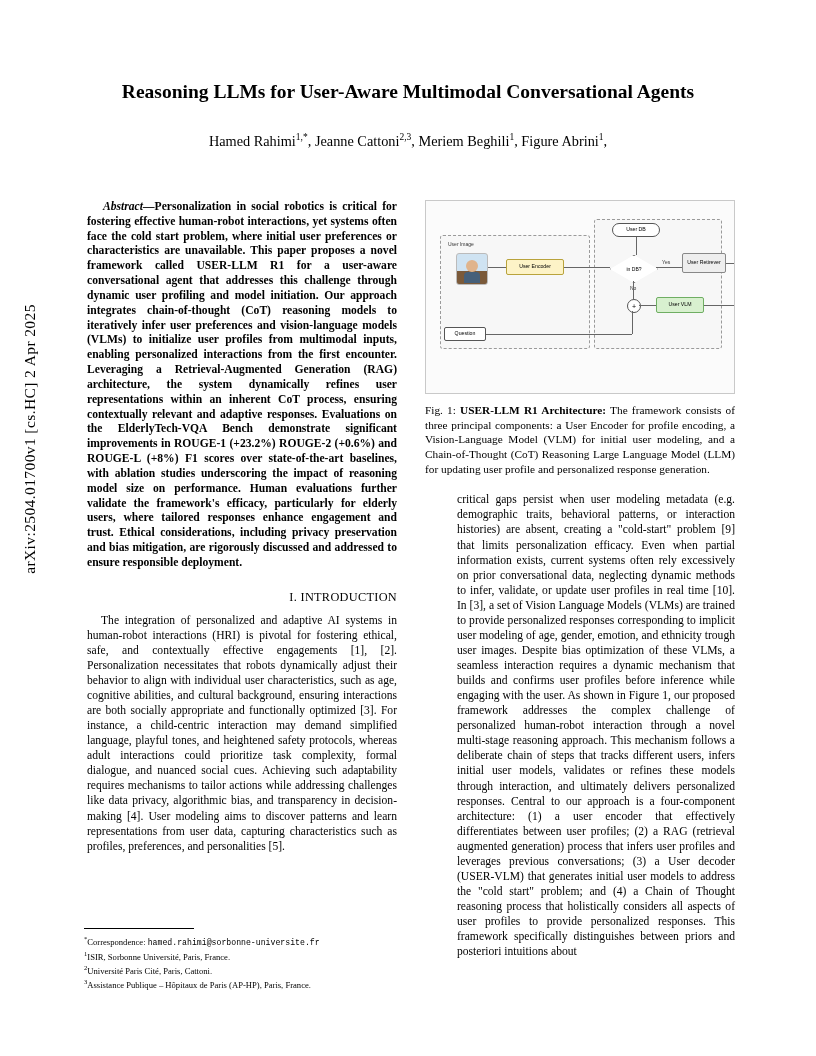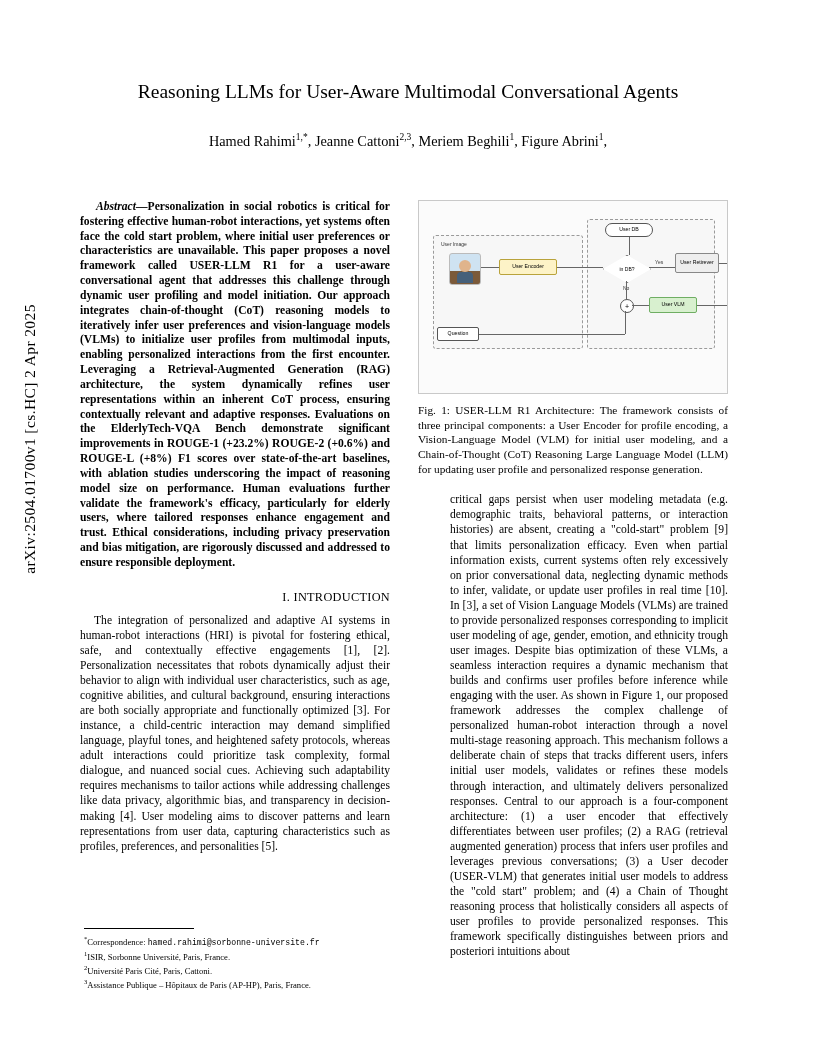--- a/index.html
+++ b/index.html
@@ -31,37 +31,37 @@
 
   .content{
     position:absolute;
     left:84px;
     top:80px;
     width:648px;
   }
 
   .title{
     font-size:19.5px;
-    font-weight:normal;
+    font-weight:bold;
     text-align:center;
     line-height:1.25;
     margin:0 0 26px 0;
   }
 
   .authors{
     text-align:center;
     font-size:14.3px;
     line-height:1.6;
     margin-bottom:4px;
   }
   .authors sup{font-size:9.5px;}
 
   .cols{
     position:absolute;
-    left:80px;
+    left:87px;
     top:200px;
     width:648px;
     height:790px;
   }
   .col{
     position:absolute;
     top:0;
     width:310px;
   }
   .col-left{left:0;}
@@ -101,21 +101,21 @@
     height:192px;
     position:relative;
     overflow:hidden;
   }
   .fig-cap{
     font-size:11.3px;
     line-height:1.3;
     text-align:justify;
     margin-top:9px;
   }
-  .fig-cap b{font-weight:normal;}
+  .fig-cap b{font-weight:bold;}
 
   
   .fig-inner{position:absolute;inset:8px;}
   .nodeb{
     position:absolute;
     box-sizing:border-box;
     border:1px solid #555;
     background:#fff;
     font-size:5.2px;
     font-family:"Liberation Sans", sans-serif;

